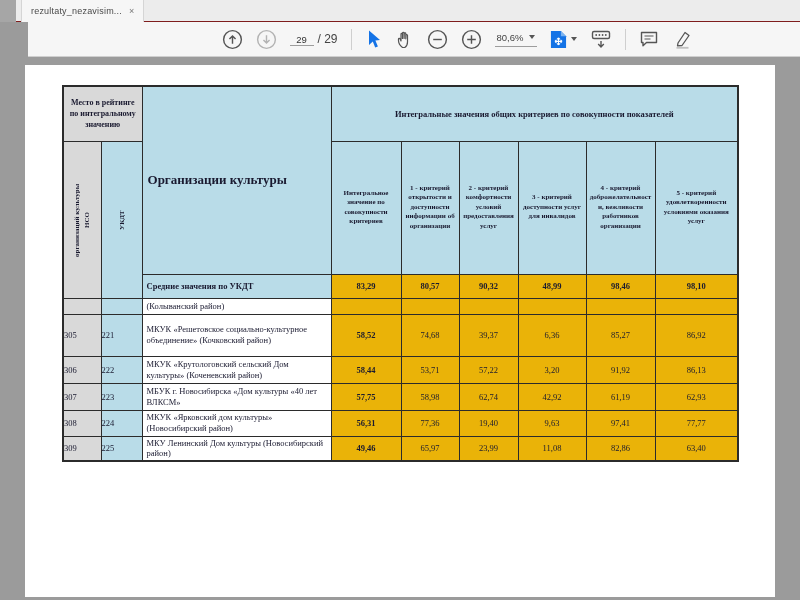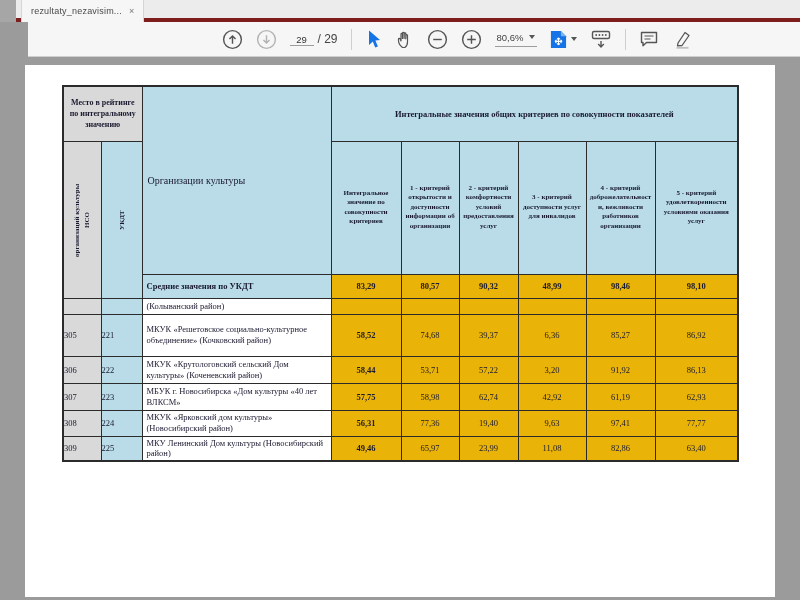--- a/index.html
+++ b/index.html
@@ -2,21 +2,21 @@
 <html><head>
 <meta charset="utf-8">
 <style>
   * { margin:0; padding:0; box-sizing:border-box; }
   html,body { width:800px; height:600px; overflow:hidden;
     font-family:"Liberation Sans","DejaVu Sans",sans-serif; }
   .app { position:relative; width:800px; height:600px; background:#9b9b9b; }
 
   
   .tabbar { position:absolute; left:0; top:0; width:800px; height:22px;
-    background:#ececec; border-bottom:4px solid #7f1d1d; display:flex; align-items:stretch; }
+    background:#ececec; border-bottom:1px solid #7f1d1d; display:flex; align-items:stretch; }
   .win-corner { width:16px; height:22px; background:#a6a6a6; }
   .doc-tab { margin-left:5px; height:22px; padding:0 9px; background:#f6f6f6;
     border-left:1px solid #d5d5d5; border-right:1px solid #d5d5d5;
     display:flex; align-items:center; gap:7px; }
   .doc-tab .title { font-size:9px; color:#4a4a4a; letter-spacing:.2px; }
   .doc-tab .close { font-size:9px; color:#777; line-height:1; cursor:default; }
 
   
   .toolbar { position:absolute; left:0; top:22px; width:800px; height:35px;
     background:#f6f6f6; border-bottom:1px solid #cfcfcf;
@@ -42,21 +42,21 @@
   .doc-table { position:absolute; left:37px; top:20px; width:675px;
     border-collapse:collapse; table-layout:fixed;
     font-family:"Liberation Serif","DejaVu Serif",serif; color:#1a1a30; }
   .doc-table th, .doc-table td { border:1px solid #2b2b2b; overflow:hidden; }
   .doc-table { border:2px solid #2b2b2b; }
   .c-blue { background:#b9dce8; }
   .c-gray { background:#d9d9d9; }
   .corner { font-size:8px; font-weight:bold; text-align:center; vertical-align:middle;
     line-height:1.4; padding:1px 2px; }
   .group-h { font-size:8.5px; font-weight:bold; text-align:center; vertical-align:middle; padding:2px 14px; }
-  .org-h { font-size:10px; font-weight:normal; text-align:left; vertical-align:middle; padding:8px 5px; }
+  .org-h { font-size:13px; font-weight:bold; text-align:left; vertical-align:middle; padding:8px 5px; }
   .crit { font-size:7px; font-weight:bold; text-align:center; vertical-align:middle;
     line-height:1.35; padding:1px 2px; overflow-wrap:break-word; }
   .vert-cell { position:relative; }
   .vtext { position:absolute; inset:0; display:flex; align-items:center; justify-content:center;
     writing-mode:vertical-rl; transform:rotate(180deg);
     font-size:7px; font-weight:bold; line-height:1.5; white-space:pre-line; text-align:center; }
   .label-cell { font-size:8.5px; text-align:left; vertical-align:middle; padding:1px 4px; }
   .name-cell { font-size:8.5px; text-align:left; vertical-align:middle; padding:1px 4px;
     line-height:1.25; background:#fff; }
   .num { font-size:8.5px; text-align:center; vertical-align:middle; background:#eab308; }

